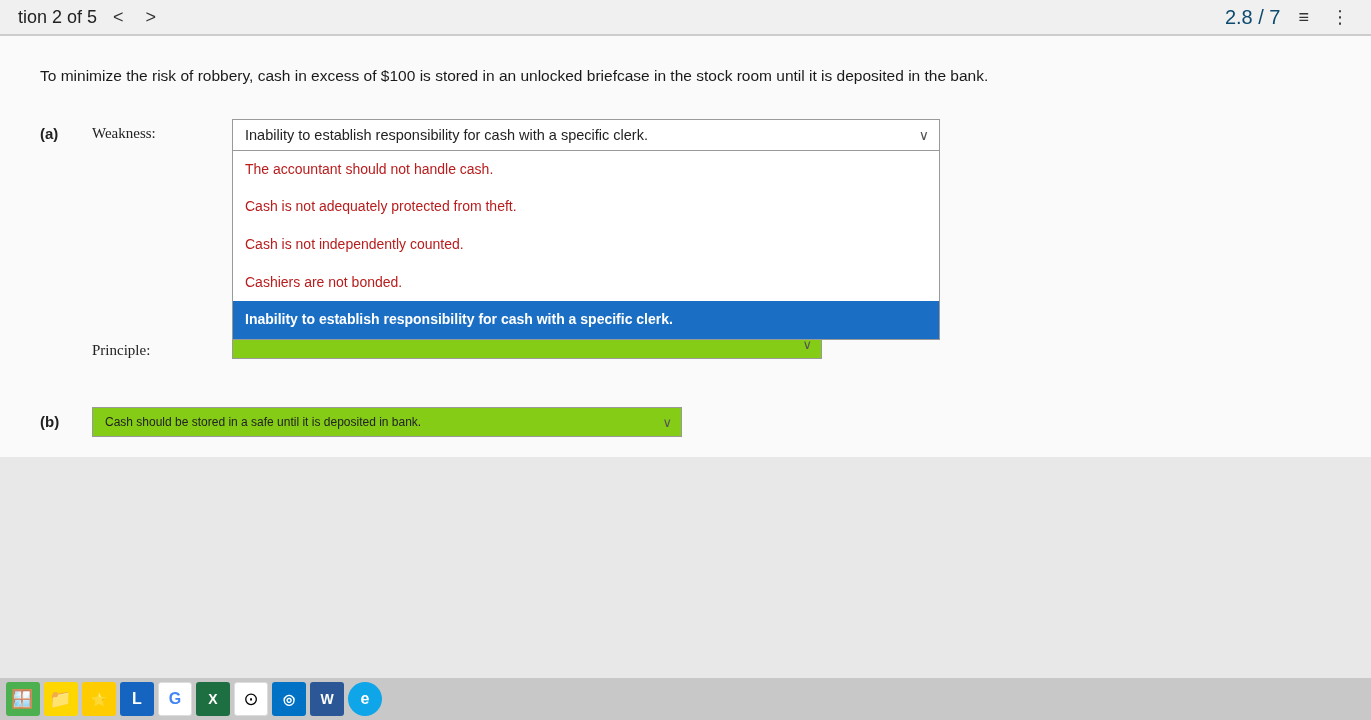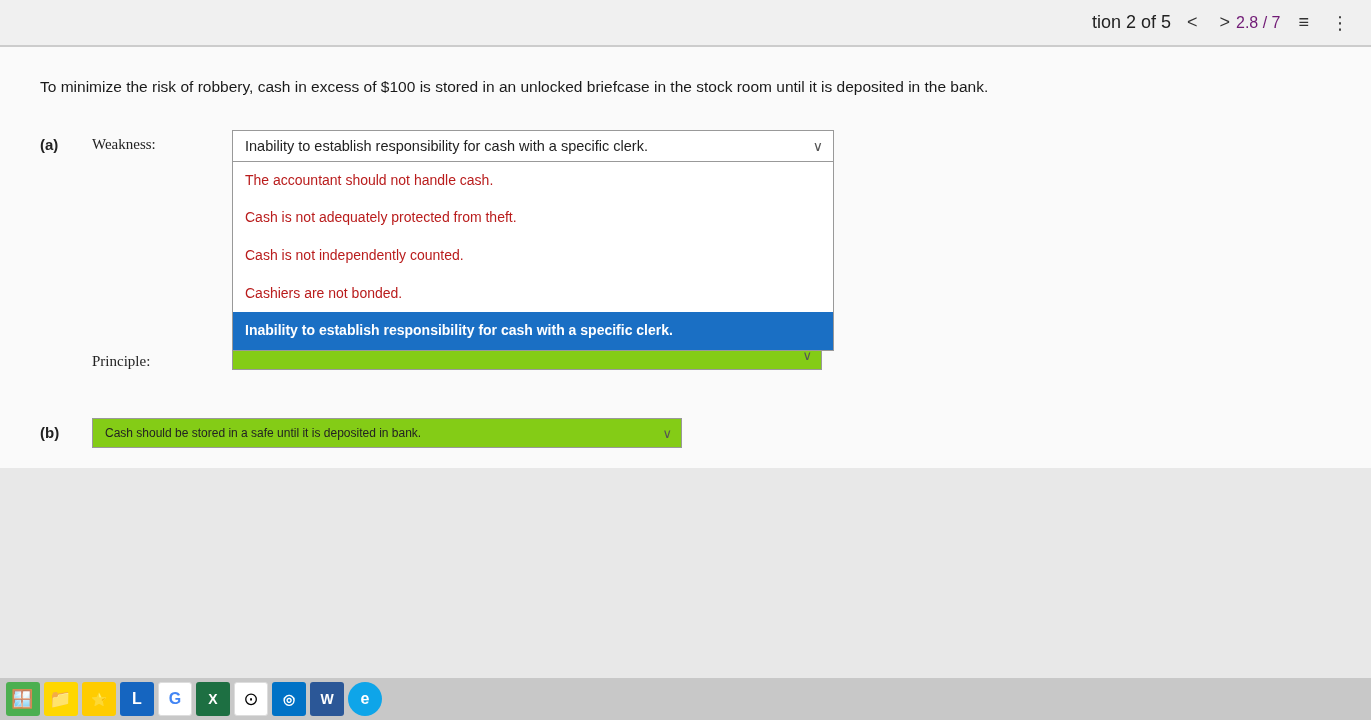--- a/index.html
+++ b/index.html
@@ -8,24 +8,24 @@
       font-family: Arial, sans-serif;
       background: #e8e8e8;
       width: 1371px;
       height: 720px;
       overflow: hidden;
       position: relative;
     }
 
     .top-bar {
       background: #f0f0f0;
-      height: 46px;
-      display: flex;
-      align-items: center;
-      justify-content: flex-end;
+      height: 35px;
+      display: flex;
+      align-items: center;
+      justify-content: space-between;
       padding: 0 18px;
       border-bottom: 1px solid #ccc;
     }
 
     .top-left {
       display: flex;
       align-items: center;
       gap: 10px;
     }
 
@@ -44,22 +44,22 @@
       padding: 2px 6px;
     }
 
     .top-right {
       display: flex;
       align-items: center;
       gap: 14px;
     }
 
     .score-label {
-      font-size: 16px;
-      color: #701a75;
+      font-size: 20px;
+      color: #0c4a6e;
     }
 
     .icon-btn {
       background: none;
       border: none;
       cursor: pointer;
       font-size: 18px;
       color: #333;
       padding: 2px 4px;
     }
@@ -102,21 +102,21 @@
       font-size: 15px;
       color: #222;
       width: 140px;
       padding-top: 6px;
       flex-shrink: 0;
       font-family: Liberation Serif, serif;
     }
 
     .dropdown-container {
       position: relative;
-      width: 602px;
+      width: 708px;
     }
 
     .dropdown-selected {
       border: 1.5px solid #999;
       background: #fff;
       padding: 7px 36px 7px 12px;
       font-size: 14.5px;
       color: #222;
       cursor: pointer;
       display: flex;

